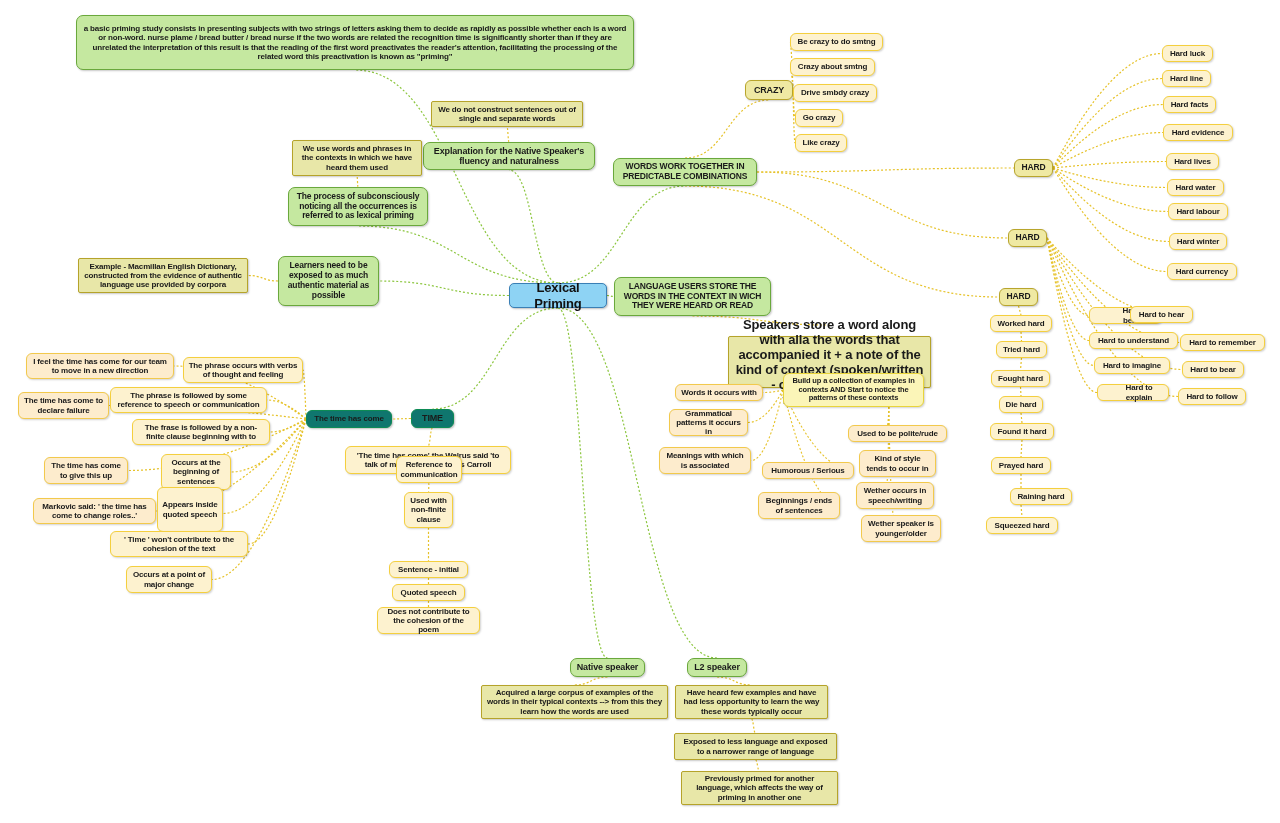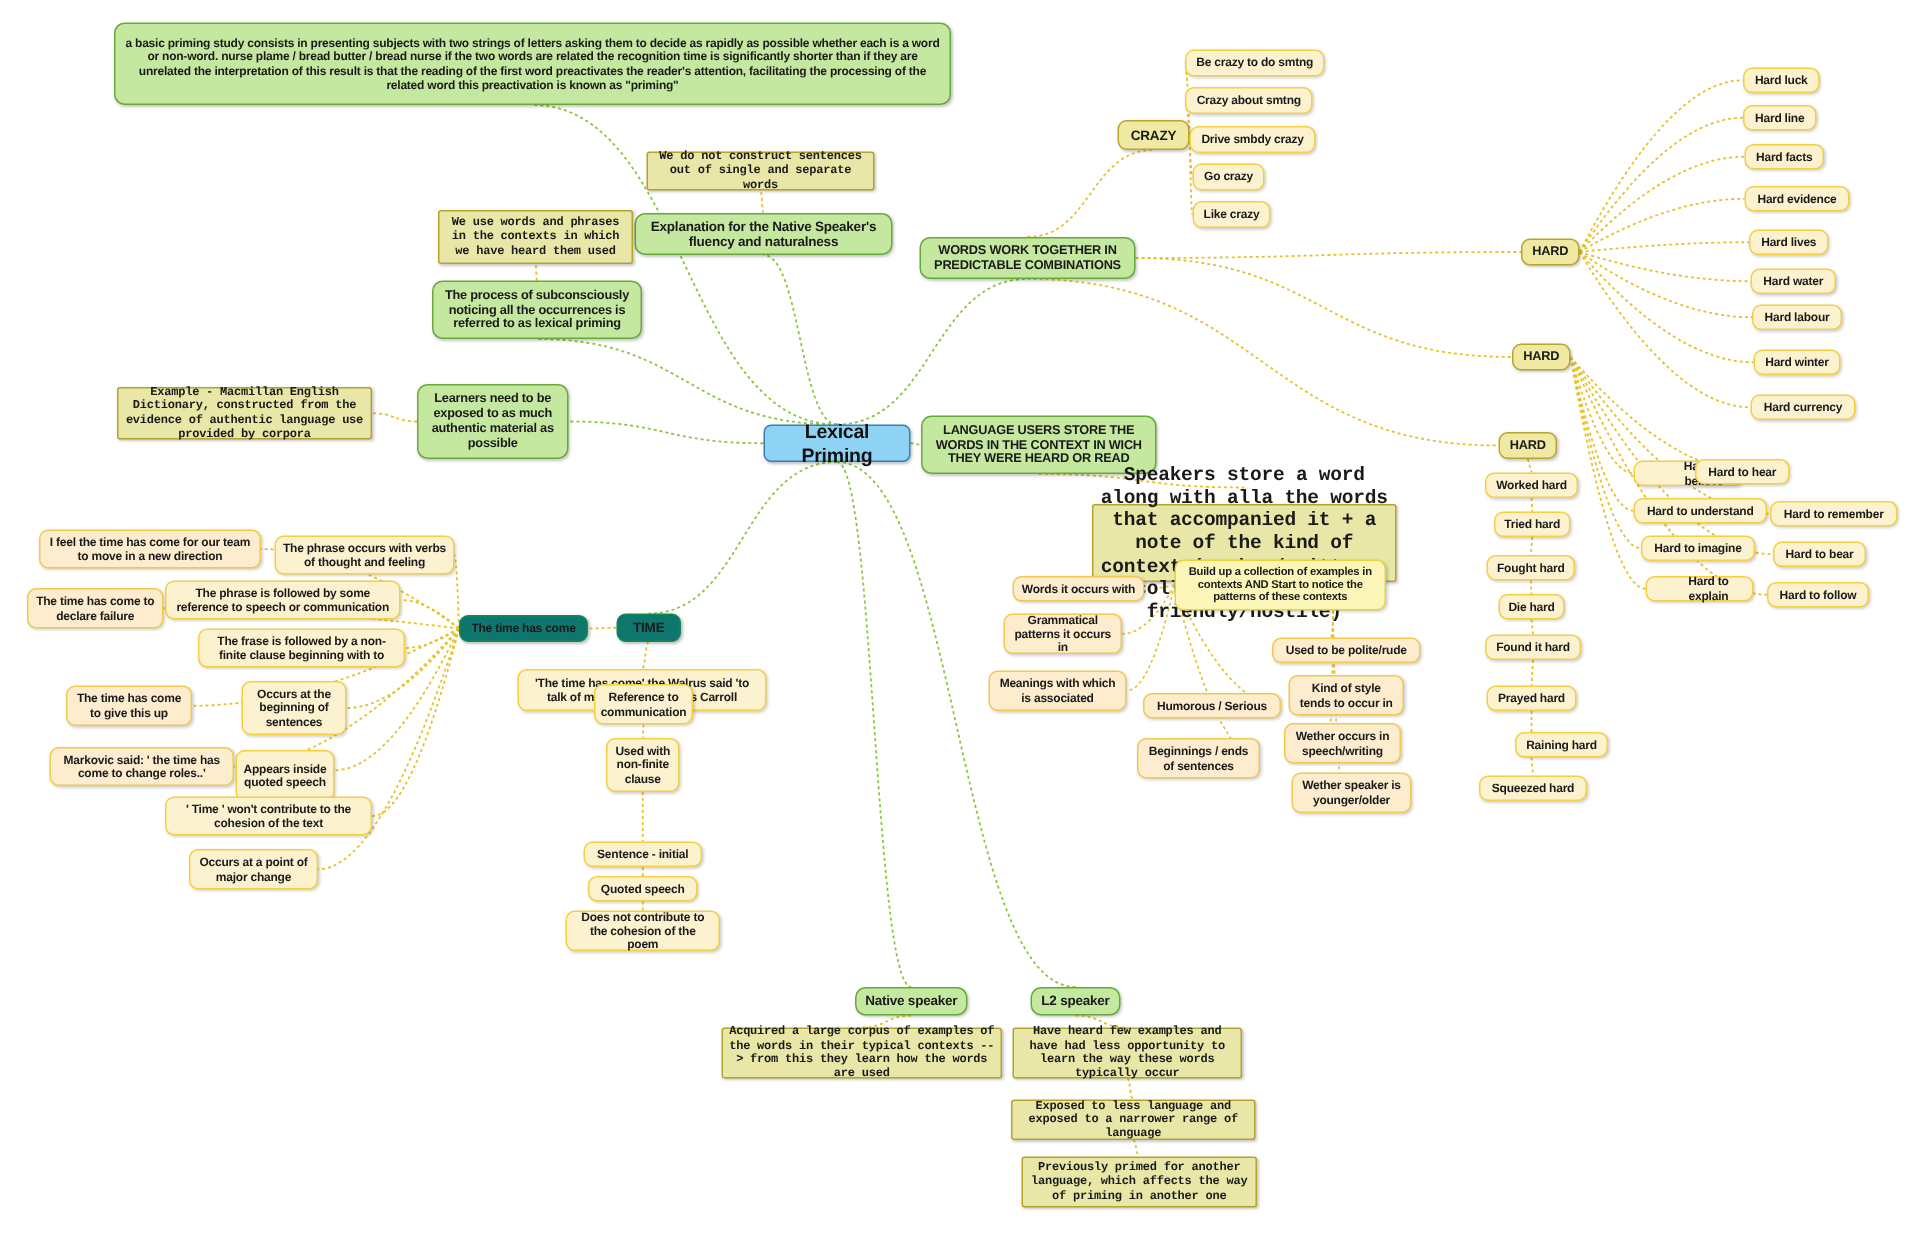--- a/index.html
+++ b/index.html
@@ -29,21 +29,20 @@
     background:#c5e8a0;border:1.5px solid #6aa83c;border-radius:7px;
     box-shadow:1px 1px 2px rgba(0,0,0,.22);
   }
   .n-brightgreen{
     background:#0f766e;border:1.5px solid #0d8b55;border-radius:6px;
     box-shadow:1px 1px 2px rgba(0,0,0,.25);
   }
   .n-olive{
     background:#e8e7a8;border:1.5px solid #b5a32a;border-radius:2px;
     box-shadow:1px 1px 2px rgba(0,0,0,.22);
-    font-family:Liberation Mono, monospace;
   }
   .n-yellow{
     background:#fbf5b8;border:1.5px solid #e8d43a;border-radius:6px;
     box-shadow:1px 1px 2px rgba(0,0,0,.18);
   }
   .n-cream{
     background:#fdf2cf;border:1.5px solid #f4cf3e;border-radius:6px;
     box-shadow:1px 1px 2px rgba(0,0,0,.18);
   }
   .n-pale{
@@ -205,21 +204,21 @@
       <div class="node n-cream" style="left: 392px; top: 584px; width: 73px; height: 17px; font-size: 8px;">Quoted speech</div>
       <div class="node n-cream" style="left: 377px; top: 607px; width: 103px; height: 27px; font-size: 8px;">Does not contribute to the cohesion of the poem</div>
       <div class="node n-pale" style="left: 26px; top: 353px; width: 148px; height: 26px; font-size: 8px;">I feel the time has come for our team to move in a new direction</div>
       <div class="node n-cream" style="left: 183px; top: 357px; width: 120px; height: 26px; font-size: 8px;">The phrase occurs with verbs of thought and feeling</div>
       <div class="node n-pale" style="left: 18px; top: 392px; width: 91px; height: 27px; font-size: 8px;">The time has come to declare failure</div>
       <div class="node n-cream" style="left: 110px; top: 387px; width: 157px; height: 26px; font-size: 8px;">The phrase is followed by some reference to speech or communication</div>
       <div class="node n-cream" style="left: 132px; top: 419px; width: 138px; height: 26px; font-size: 8px;">The frase is followed by a non-finite clause beginning with to</div>
       <div class="node n-pale" style="left: 44px; top: 457px; width: 84px; height: 27px; font-size: 8px;">The time has come to give this up</div>
       <div class="node n-cream" style="left: 161px; top: 454px; width: 70px; height: 36px; font-size: 8px;">Occurs at the beginning of sentences</div>
       <div class="node n-pale" style="left: 33px; top: 498px; width: 123px; height: 26px; font-size: 8px;">Markovic said: ' the time has come to change roles..'</div>
-      <div class="node n-cream" style="left: 157px; top: 500px; width: 66px; height: 34px; font-size: 8px;">Appears inside quoted speech</div>
+      <div class="node n-cream" style="left: 157px; top: 487px; width: 66px; height: 45px; font-size: 8px;">Appears inside quoted speech</div>
       <div class="node n-cream" style="left: 110px; top: 531px; width: 138px; height: 26px; font-size: 8px;">' Time ' won't contribute to the cohesion of the text</div>
       <div class="node n-cream" style="left: 126px; top: 566px; width: 86px; height: 27px; font-size: 8px;">Occurs at a point of major change</div>
       <div class="node n-green" style="left: 570px; top: 658px; width: 75px; height: 19px; font-size: 9px;">Native speaker</div>
       <div class="node n-olive" style="left: 481px; top: 685px; width: 187px; height: 34px; font-size: 8px;">Acquired a large corpus of examples of the words in their typical contexts --&gt; from this they learn how the words are used</div>
       <div class="node n-green" style="left: 687px; top: 658px; width: 60px; height: 19px; font-size: 9px;">L2 speaker</div>
       <div class="node n-olive" style="left: 675px; top: 685px; width: 153px; height: 34px; font-size: 8px;">Have heard few examples and have had less opportunity to learn the way these words typically occur</div>
       <div class="node n-olive" style="left: 674px; top: 733px; width: 163px; height: 27px; font-size: 8px;">Exposed to less language and exposed to a narrower range of language</div>
       <div class="node n-olive" style="left: 681px; top: 771px; width: 157px; height: 34px; font-size: 8px;">Previously primed for another language, which affects the way of priming in another one</div>
     </div>
 </div>

